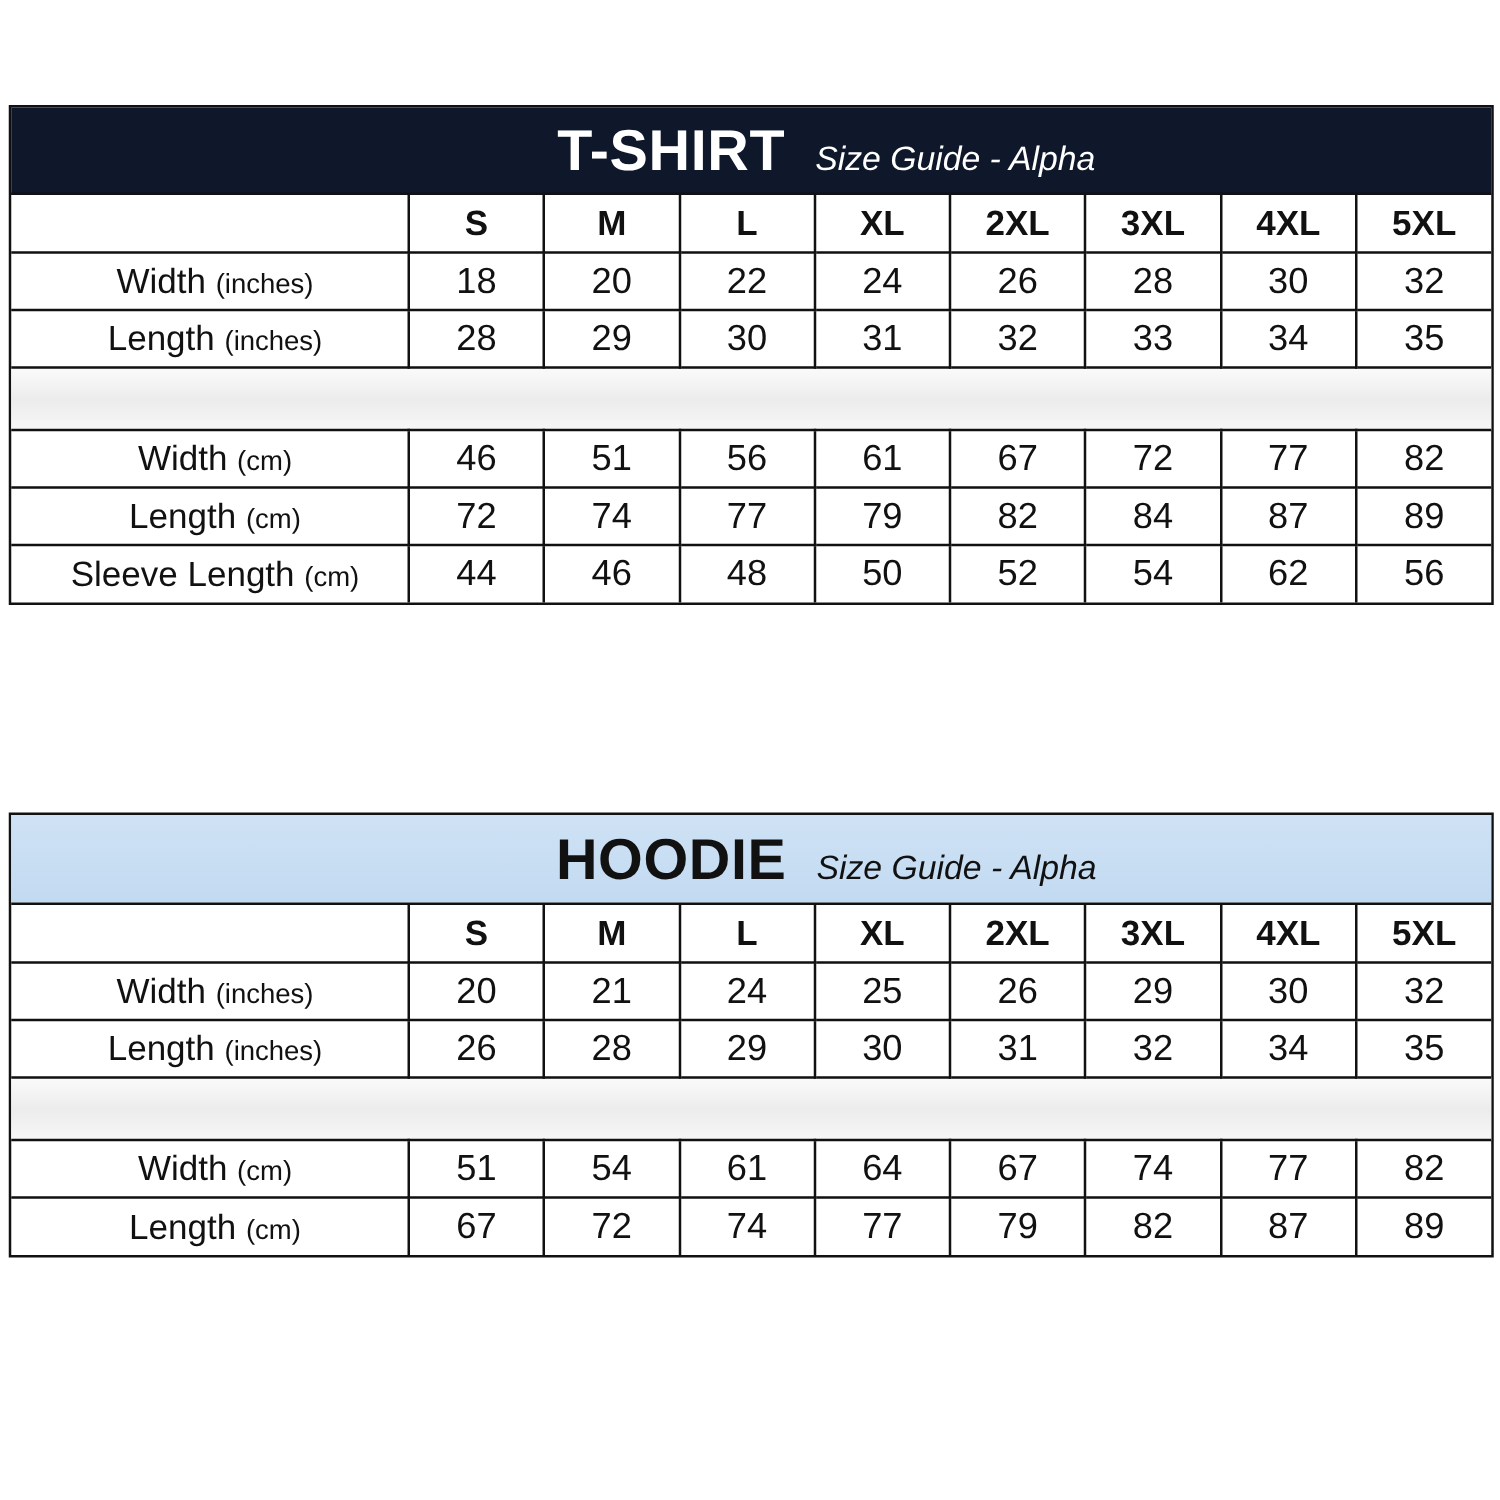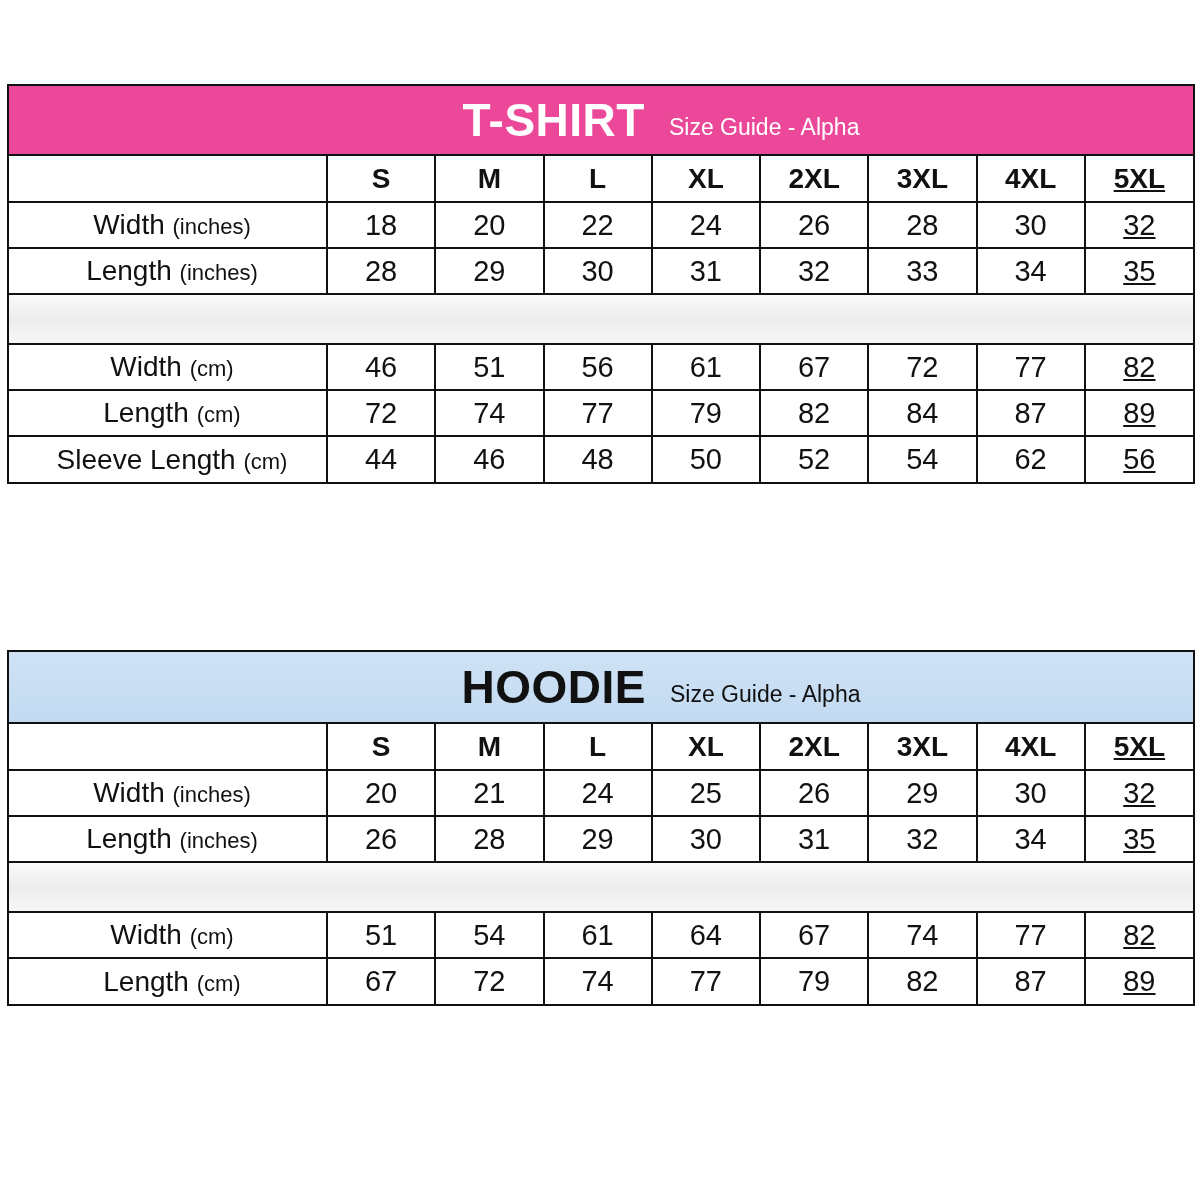--- a/index.html
+++ b/index.html
@@ -3,31 +3,31 @@
 <meta charset="utf-8">
 <style>
   html, body { margin: 0; padding: 0; background: #ffffff; }
   body { width: 1200px; height: 1200px; position: relative; overflow: hidden;
          font-family: "Liberation Sans", sans-serif; color: #111; }
   .guide { position: absolute; left: 7px; width: 1188px; border: 2px solid #111; box-sizing: border-box; }
   #tshirt { top: 84px; }
   #hoodie { top: 650px; }
   .title-bar { height: 70px; display: flex; align-items: center; justify-content: center;
                border-bottom: 2px solid #111; box-sizing: border-box; padding-left: 120px; }
-  #tshirt .title-bar { background: #ec4899; color: #fff; }
+  #tshirt .title-bar { background: #0f172a; color: #fff; }
   #hoodie .title-bar { background: linear-gradient(#cfe2f5, #c2daf1); color: #111; height: 72px; }
   .title-main { font-weight: bold; font-size: 46px; letter-spacing: 0.5px; }
-  .title-sub { font-size: 23px; margin-left: 24px; margin-top: 14px; }
+  .title-sub { font-style: italic; font-size: 27px; margin-left: 24px; margin-top: 14px; }
   table { border-collapse: collapse; width: 100%; table-layout: fixed; }
   col.label-col { width: 318px; }
   td, th { border: 2px solid #111; height: 46px; padding: 0; text-align: center;
            font-size: 29px; font-weight: normal; box-sizing: border-box; }
   tr:first-child td, tr:first-child th { border-top: none; }
   td:first-child, th:first-child { border-left: none; }
-  td:last-child, th:last-child { border-right: none; text-decoration: underline; }
+  td:last-child, th:last-child { border-right: none; }
   tr:last-child td { border-bottom: none; }
   th { font-weight: bold; font-size: 28px; }
   td.label { text-align: center; padding-left: 9px; font-size: 28px; white-space: nowrap; }
   .unit { font-size: 22px; }
   tr.spacer td { background: linear-gradient(#fafafa, #ececec 50%, #f6f6f6); height: 50px; }
 </style>
 </head>
 <body>
 
 <div class="guide" id="tshirt">

